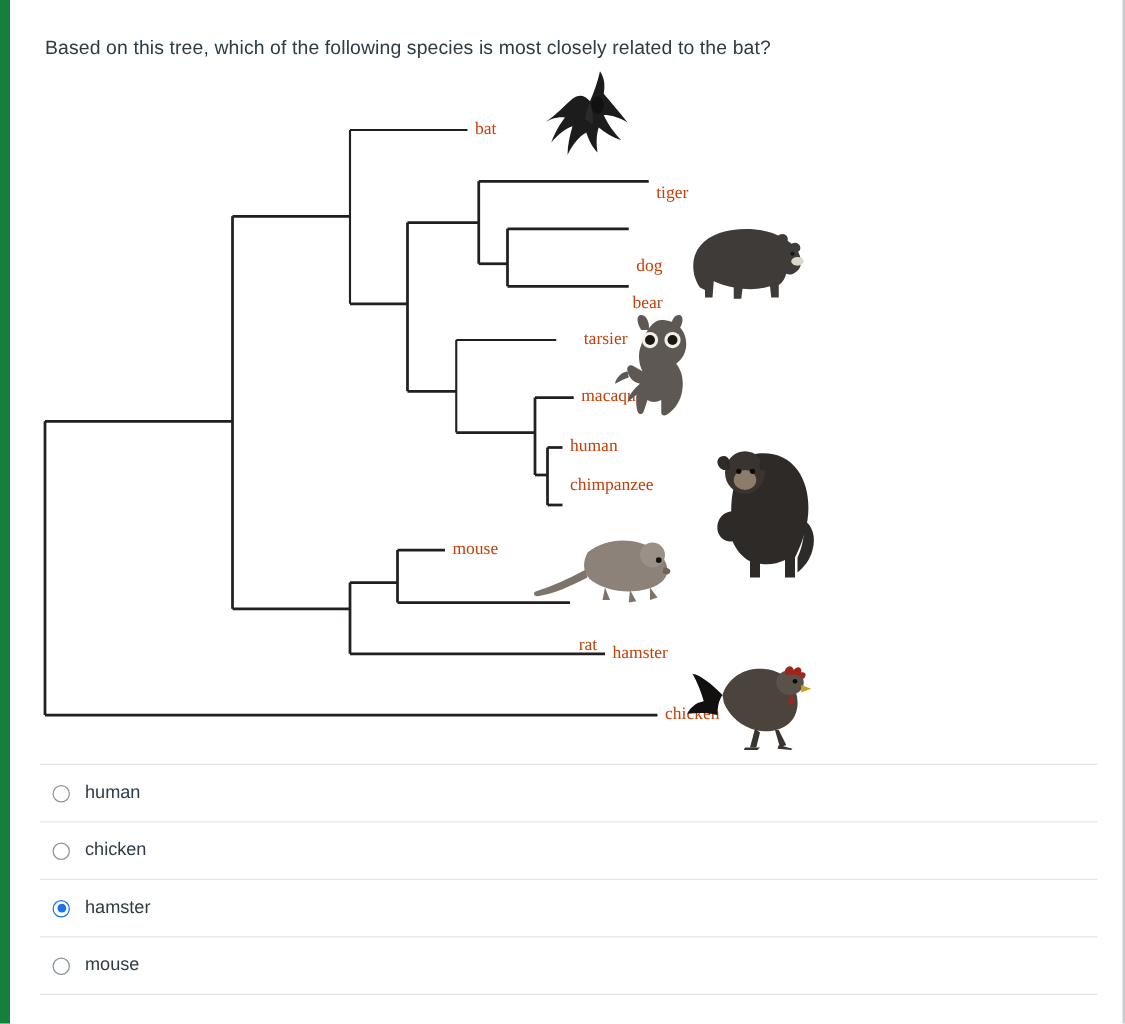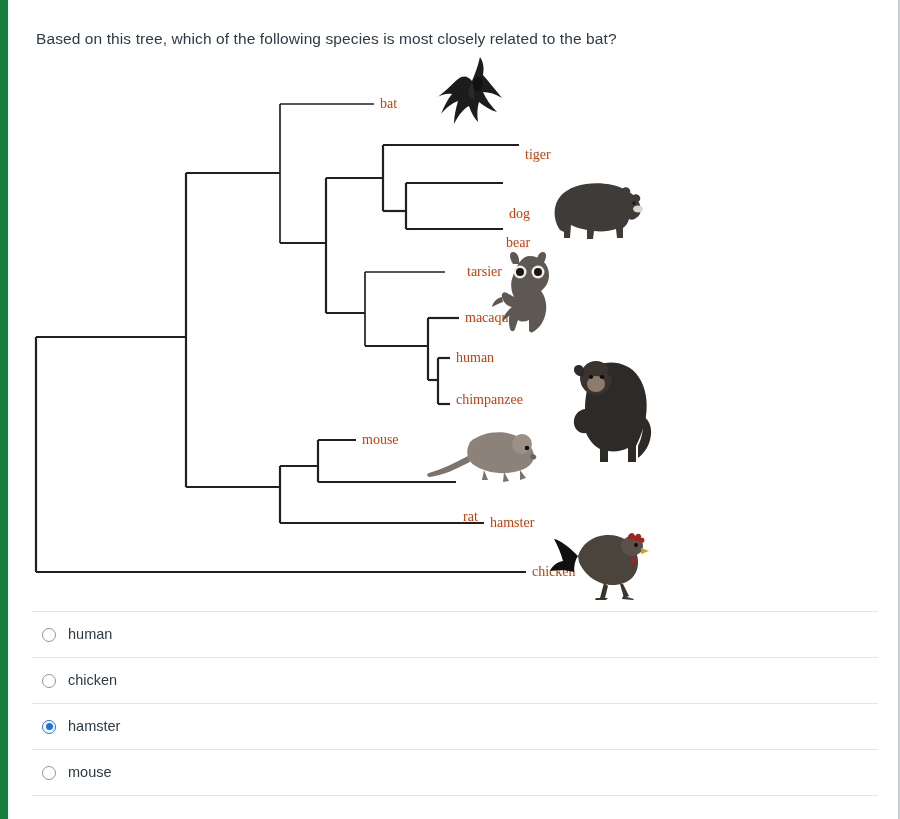--- a/index.html
+++ b/index.html
@@ -175,21 +175,21 @@
       </g>
     </svg>
 
     <div class="tleaf-label" style="left:358px; top:37px;">bat</div>
     <div class="tleaf-label" style="left:503px; top:88px;">tiger</div>
     <div class="tleaf-label" style="left:487px; top:116px;margin-top:31px;">dog</div>
     <div class="tleaf-label" style="left:484px; top:176px;">bear</div>
     <div class="tleaf-label" style="left:429px; top:205px;margin-left:16px;">tarsier</div>
     <div class="tleaf-label" style="left:443px; top:251px;">macaque</div>
     <div class="tleaf-label" style="left:434px; top:291px;">human</div>
-    <div class="tleaf-label" style="left:434px; top:333px;">chimpanzee</div>
+    <div class="tleaf-label" style="left:434px; top:322px;">chimpanzee</div>
     <div class="tleaf-label" style="left:340px; top:373px;">mouse</div>
     <div class="tleaf-label" style="left:441px; top:415px;margin-top:35px;">rat</div>
     <div class="tleaf-label" style="left:468px; top:456px;">hamster</div>
     <div class="tleaf-label" style="left:510px; top:505px;">chicken</div>
 
     <div class="animal" style="left:396px; top:-6px;">
       <svg width="92" height="88" viewBox="0 0 92 88">
         <g fill="#1c1c1c">
           <path d="M62 3 C60 12 57 20 54 27 C50 22 45 21 40 25 C34 30 27 38 18 44
                    C22 41 29 39 34 40 C30 45 26 52 23 60 C28 54 34 49 40 47

